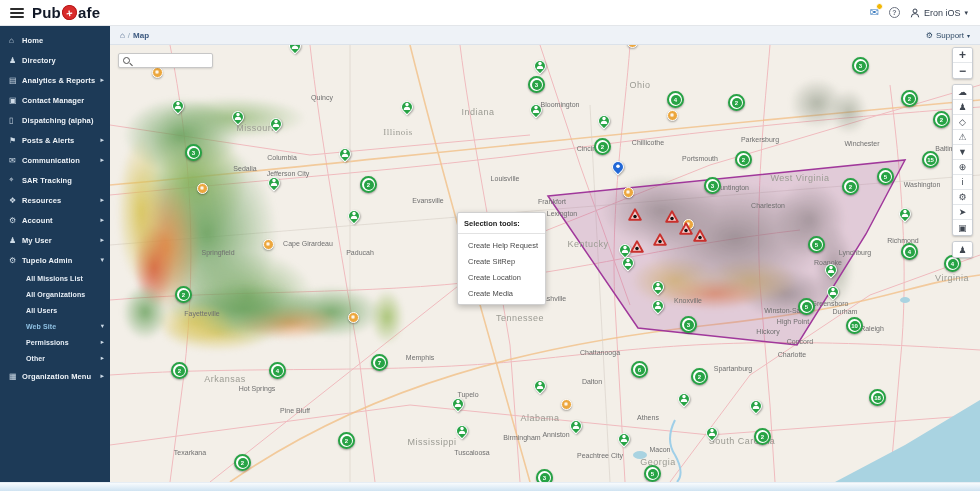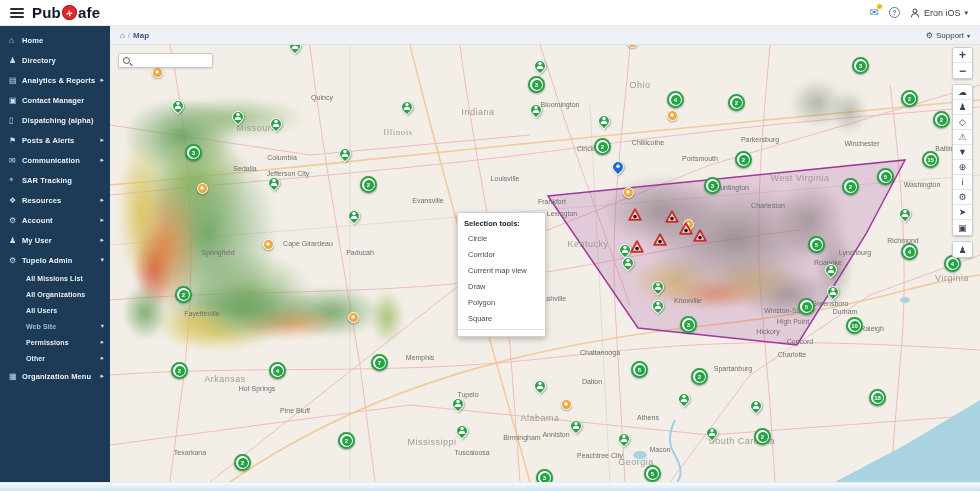--- a/index.html
+++ b/index.html
@@ -360,21 +360,21 @@
       <span class="map-label state" style="left: 288px; top: 87px; font-family: Liberation Serif, serif;">Illinois</span>
       <span class="map-label state" style="left: 368px; top: 67px;">Indiana</span>
       <span class="map-label state" style="left: 530px; top: 40px; text-align: right;">Ohio</span>
       <span class="map-label state" style="left: 478px; top: 187px; margin-top: 12px;">Kentucky</span>
       <span class="map-label state" style="left: 690px; top: 133px;">West Virginia</span>
       <span class="map-label state" style="left: 842px; top: 233px;">Virginia</span>
       <span class="map-label state" style="left: 410px; top: 273px;">Tennessee</span>
       <span class="map-label state" style="left: 115px; top: 334px;">Arkansas</span>
       <span class="map-label state" style="left: 322px; top: 397px;">Mississippi</span>
       <span class="map-label state" style="left: 430px; top: 373px;">Alabama</span>
-      <span class="map-label state" style="left: 526px; top: 417px;">Georgia</span>
+      <span class="map-label state" style="left: 548px; top: 417px;">Georgia</span>
       <span class="map-label state" style="left: 632px; top: 396px;">South Carolina</span>
     </div>
   <div id="markers">
       <div class="cluster" style="left: 75px; top: 99px;">
         <i>3</i>
       </div>
       <div class="cluster" style="left: 250px; top: 131px;">
         <i>2</i>
       </div>
       <div class="cluster" style="left: 418px; top: 31px;">
@@ -663,29 +663,27 @@
       </div>
     </div>
 
   <div class="search-box">
     <span class="mag"></span>
     <input value="" placeholder="" style="">
   </div>
 
   <div class="ctx-menu">
     <div class="ctx-head">Selection tools:</div>
-    <div id="ctx-tools">
-        <div class="ctx-item">Circle</div>
-        <div class="ctx-item">Corridor</div>
-        <div class="ctx-item">Current map view</div>
-        <div class="ctx-item">Draw</div>
-        <div class="ctx-item">Polygon</div>
-        <div class="ctx-item">Square</div>
-      </div>
     <div class="ctx-div"></div>
+    <div id="ctx-actions">
+        <div class="ctx-item">Create Help Request</div>
+        <div class="ctx-item">Create SitRep</div>
+        <div class="ctx-item">Create Location</div>
+        <div class="ctx-item">Create Media</div>
+      </div>
   </div>
 
   <div class="tools">
     <div class="tool-group">
       <div class="tool-btn zoom">+</div>
       <div class="tool-btn zoom">−</div>
     </div>
     <div class="tool-group" id="tool-group-main">
         <div class="tool-btn">☁</div>
         <div class="tool-btn">♟</div>

